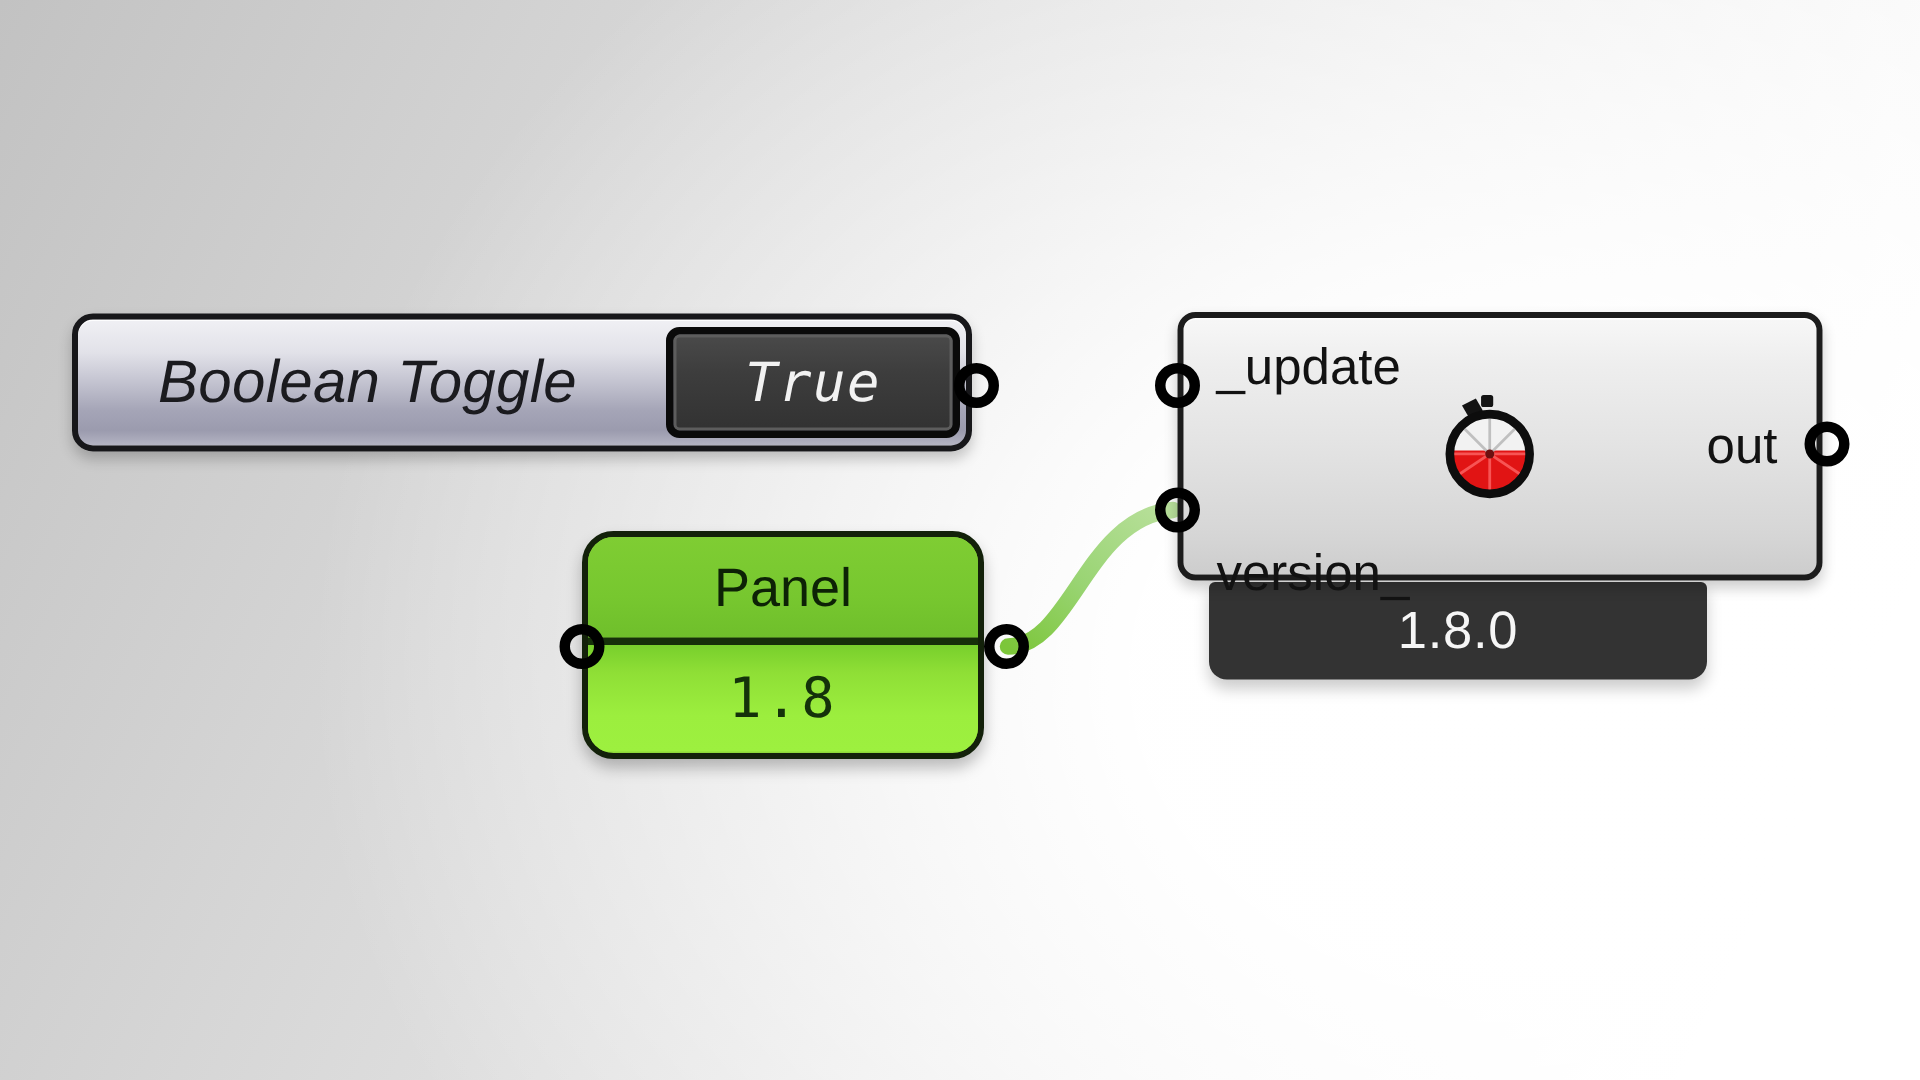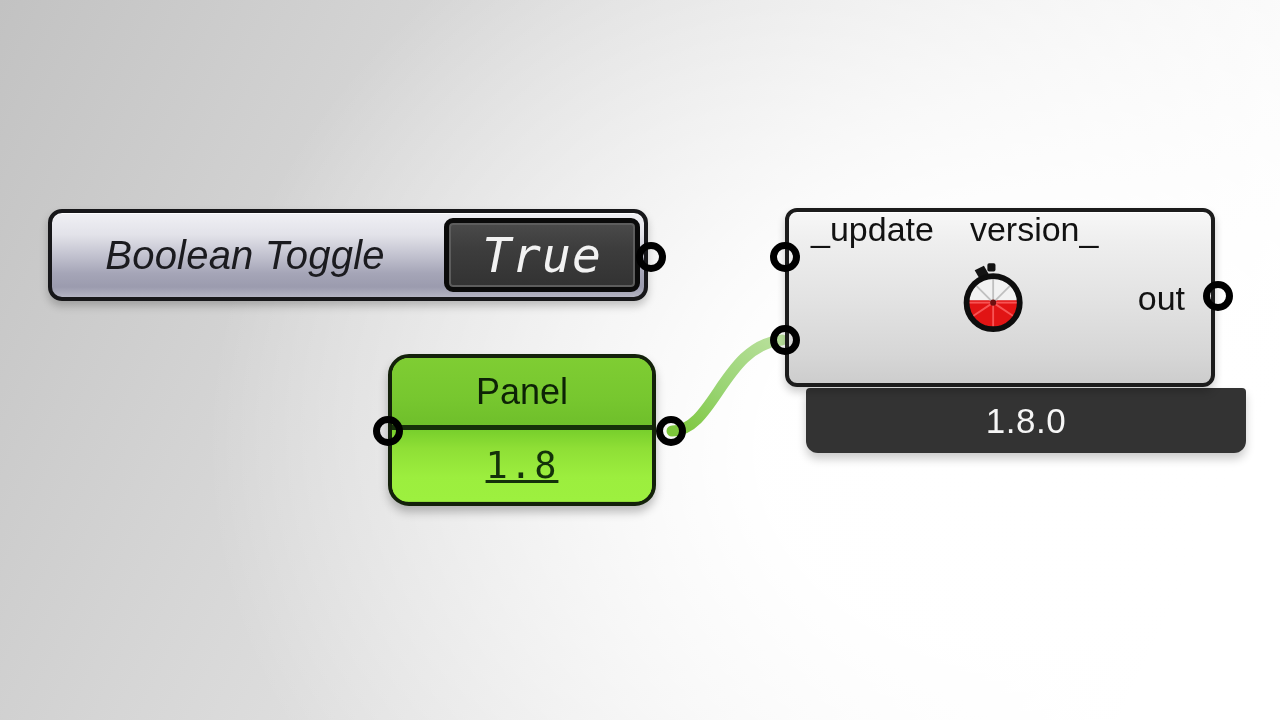--- a/index.html
+++ b/index.html
@@ -83,21 +83,21 @@
     border-radius: 9px;
     box-sizing: border-box;
     background: linear-gradient(to bottom, #4a4a4a 0%, #3d3d3d 40%, #323232 100%);
     display: flex;
     align-items: center;
     justify-content: center;
     box-shadow: inset 0 0 0 2px #5d5d5d;
   }
   #bool-value-text {
     font-family: "DejaVu Sans Mono", "Liberation Mono", monospace;
-    font-size: 48px;
+    font-size: 36px;
     color: #f2f2f2;
     letter-spacing: 1px;
     user-select: none;
   }
 
   
   #panel {
     position: absolute;
     left: 388px;
     top: 354px;
@@ -131,21 +131,20 @@
     display: flex;
     align-items: center;
     justify-content: center;
   }
   #panel-value {
     font-family: "DejaVu Sans Mono", "Liberation Mono", monospace;
     font-size: 37px;
     color: #14320a;
     letter-spacing: 2px;
     user-select: none;
-    text-decoration: underline;
   }
 
   
   #component {
     position: absolute;
     left: 785px;
     top: 208px;
     width: 430px;
     height: 179px;
     border: 4px solid #1c1c1c;
@@ -156,24 +155,24 @@
         #eeeeee 18%,
         #e3e3e3 50%,
         #d6d6d6 84%,
         #cdcdcd 100%);
     box-shadow: 0 5px 9px rgba(0,0,0,0.20), inset 0 1px 0 rgba(255,255,255,0.9);
     z-index: 5;
   }
   #comp-inputs {
     position: absolute;
     left: 22px;
-    top: 0;
+    top: 16px;
     height: 100%;
     display: flex;
-    flex-direction: row;
+    flex-direction: column;
     justify-content: space-between;
     gap: 36px;
   }
   .comp-param {
     font-size: 34px;
     color: #121212;
     line-height: 1;
     user-select: none;
   }
   #comp-output {
@@ -194,21 +193,21 @@
     transform: translate(-50%, -50%) translateX(-8px);
     width: 74px;
     height: 74px;
   }
 
   
   #comp-footer {
     position: absolute;
     left: 806px;
     top: 388px;
-    width: 440px;
+    width: 332px;
     height: 65px;
     background: #333333;
     border-bottom-left-radius: 12px;
     border-bottom-right-radius: 12px;
     border-top-left-radius: 4px;
     border-top-right-radius: 4px;
     display: flex;
     align-items: center;
     justify-content: center;
     box-shadow: 0 6px 10px rgba(0,0,0,0.20);

